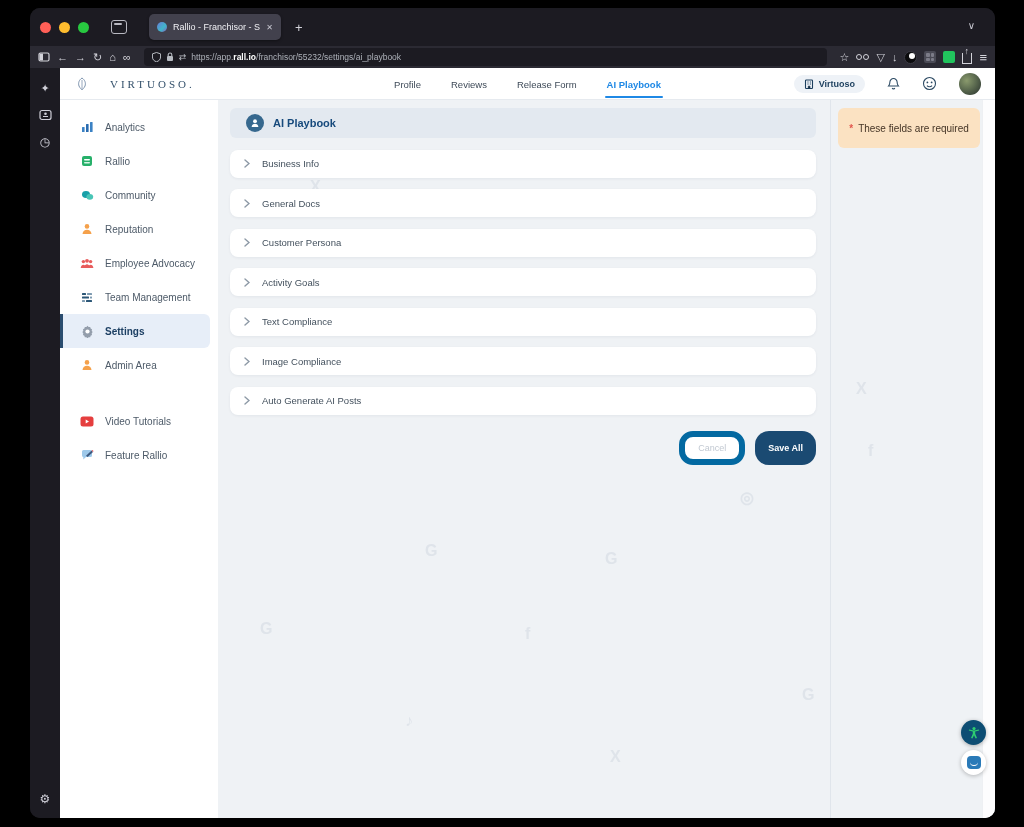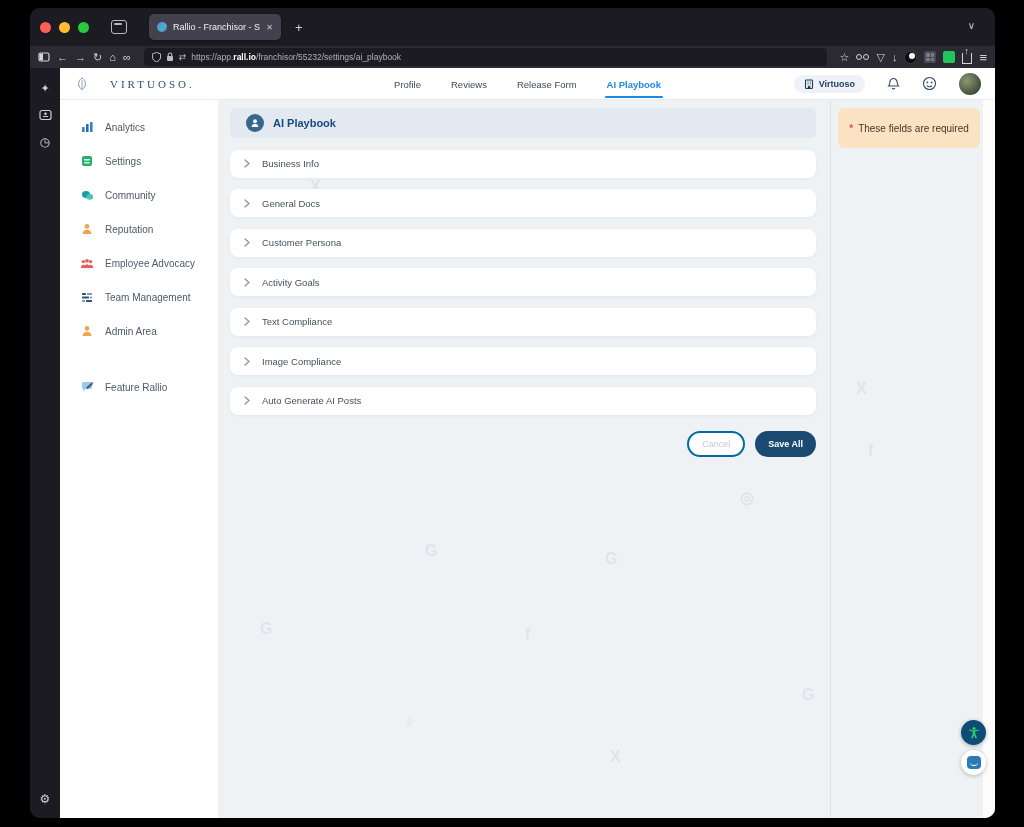--- a/index.html
+++ b/index.html
@@ -82,21 +82,21 @@
 
   
   .main-col { position:absolute; left:170px; top:8px; width:586px; z-index:2; }
   .title-band { height:30px; background:#e3e9f0; border-radius:6px; display:flex; align-items:center; gap:9px; padding-left:16px; }
   .title-ic { width:18px; height:18px; border-radius:50%; background:#36688e; display:flex; align-items:center; justify-content:center; }
   .title-text { font-size:11px; font-weight:bold; color:#174a7c; }
   .card { margin-top:11.5px; height:28px; background:#fff; border-radius:8px; box-shadow:0 1px 3px rgba(25,40,60,.06);
           display:flex; align-items:center; gap:12px; padding-left:14px; cursor:default; }
   .card-label { font-size:9.5px; color:#43505d; }
   .actions { display:flex; justify-content:flex-end; gap:10px; margin-top:16px; }
-  .btn-cancel { font-size:9px; color:#c2c9d2; background:#fff; border:2px solid #0369a1; border-radius:14px; padding:6px 13px; }
+  .btn-cancel { font-size:9px; color:#c2c9d2; background:#fff; border:6px solid #0369a1; border-radius:14px; padding:6px 13px; }
   .btn-save { font-size:9px; color:#fff; background:#1a4a72; border:none; border-radius:14px; padding:6px 13px; font-weight:bold; }
 
   
   .vdivider { position:absolute; left:770px; top:0; bottom:0; width:1px; background:#e0e5eb; }
   .notice { position:absolute; left:778px; top:8px; width:142px; height:40px; background:#fbe2c2; border-radius:6px;
             display:flex; align-items:center; justify-content:center; gap:5px; padding:0 8px; z-index:2; }
   .notice .ast { color:#e2574e; font-size:10px; font-weight:bold; }
   .notice .ntext { color:#453526; font-size:10px; }
   .scrollstrip { position:absolute; left:922px; top:0; bottom:0; width:13px; background:#fdfdfe; border-left:1px solid #eef0f3; }
 
@@ -257,21 +257,21 @@
               <span>Analytics</span>
             </div>
             <div class="side-item">
               <span class="icon-box">
                   <svg class="mini" width="12" height="12" viewBox="0 0 12 12">
                     <rect x="1" y="1" width="10" height="10" rx="2" fill="#27b06a"></rect>
                     <rect x="3" y="4" width="6" height="1.6" rx=".8" fill="#fff"></rect>
                     <rect x="3" y="7" width="6" height="1.6" rx=".8" fill="#d9f5e7"></rect>
                   </svg>
                 </span>
-              <span>Settings</span>
+              <span>Rallio</span>
             </div>
             <div class="side-item">
               <span class="icon-box">
                   <svg class="mini" width="13" height="11" viewBox="0 0 13 11">
                     <ellipse cx="5" cy="4.5" rx="4" ry="3.4" fill="#18a0a8"></ellipse>
                     <ellipse cx="8.8" cy="6.8" rx="3.4" ry="2.9" fill="#49c5b6"></ellipse>
                   </svg>
                 </span>
               <span>Community</span>
             </div>
@@ -301,31 +301,49 @@
                     <rect x="1" y="1" width="4" height="2" rx=".5" fill="#2c5777"></rect>
                     <rect x="6" y="1" width="5" height="2" rx=".5" fill="#7d9ab0"></rect>
                     <rect x="1" y="4.5" width="7" height="2" rx=".5" fill="#2c5777"></rect>
                     <rect x="9" y="4.5" width="2" height="2" rx=".5" fill="#7d9ab0"></rect>
                     <rect x="1" y="8" width="3" height="2" rx=".5" fill="#7d9ab0"></rect>
                     <rect x="5" y="8" width="6" height="2" rx=".5" fill="#2c5777"></rect>
                   </svg>
                 </span>
               <span>Team Management</span>
             </div>
+            <div class="side-item active">
+              <span class="icon-box">
+                  <svg class="mini" width="13" height="13" viewBox="0 0 13 13">
+                    <path d="M6.5 0.8 7.6 2h1.6l.4 1.5 1.4.8-.3 1.6 1 1.2-1 1.2.3 1.6-1.4.8-.4 1.5H7.6l-1.1 1.2-1.1-1.2H3.8l-.4-1.5-1.4-.8.3-1.6-1-1.2 1-1.2-.3-1.6 1.4-.8.4-1.5h1.6Z" fill="#939dab"></path>
+                    <circle cx="6.5" cy="6.5" r="2.1" fill="#fff"></circle>
+                  </svg>
+                </span>
+              <span>Settings</span>
+            </div>
             <div class="side-item">
               <span class="icon-box">
                   <svg class="mini" width="12" height="12" viewBox="0 0 12 12">
                     <circle cx="6" cy="3.4" r="2.3" fill="#f5a14b"></circle>
                     <path d="M1.5 11c.4-3 2.2-4.3 4.5-4.3S10.1 8 10.5 11Z" fill="#f5a14b"></path>
                   </svg>
                 </span>
               <span>Admin Area</span>
             </div>
 
             <div class="side-links">
+              <div class="side-item">
+                <span class="icon-box">
+                    <svg class="mini" width="14" height="11" viewBox="0 0 14 11">
+                      <rect x="0.5" y="0.5" width="13" height="10" rx="2.5" fill="#e53e3e"></rect>
+                      <path d="M5.7 3.4 9 5.5 5.7 7.6Z" fill="#fff"></path>
+                    </svg>
+                  </span>
+                <span>Video Tutorials</span>
+              </div>
               <div class="side-item">
                 <span class="icon-box">
                     <svg class="mini" width="13" height="12" viewBox="0 0 13 12">
                       <path d="M1 2.5A1.5 1.5 0 0 1 2.5 1h7A1.5 1.5 0 0 1 11 2.5v4A1.5 1.5 0 0 1 9.5 8H5L2.3 10.4V8H2.5A1.5 1.5 0 0 1 1 6.5Z" fill="#9ec9ea"></path>
                       <path d="M5 6.8 10.6 1.6l1.4 1.3L6.6 8Z" fill="#3d5a80"></path>
                       <path d="M10.6 1.6l1.4 1.3.5-.9-1-1Z" fill="#e85c5c"></path>
                     </svg>
                   </span>
                 <span>Feature Rallio</span>
               </div>

